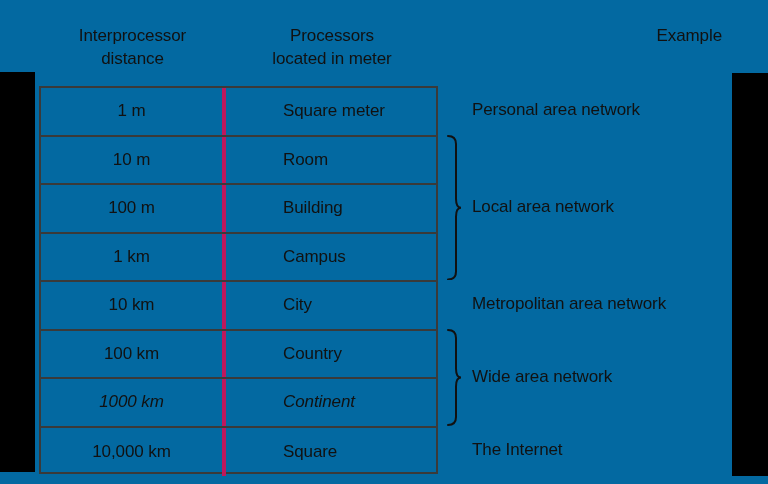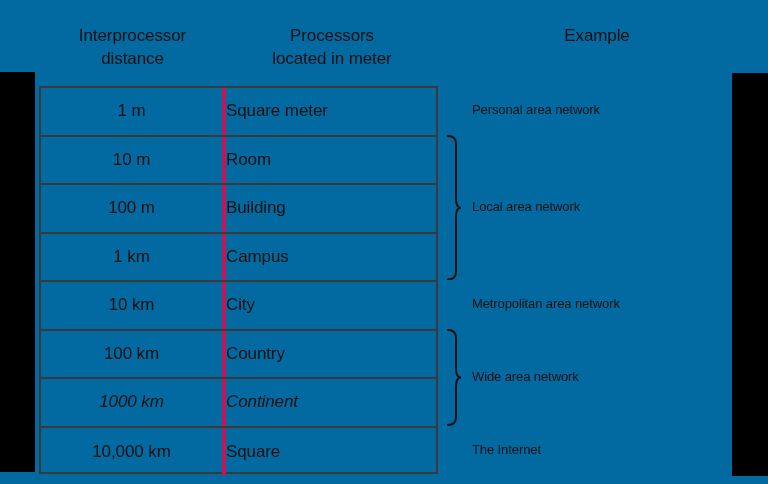--- a/index.html
+++ b/index.html
@@ -37,21 +37,21 @@
   #header-distance {
     left: 39px; top: 24px; width: 187px;
     text-align: center;
   }
   #header-located {
     left: 226px; top: 24px; width: 212px;
     text-align: center;
   }
   #header-example {
     left: 472px; top: 24px; width: 250px;
-    text-align: center;
+    text-align: right;
   }
 
   
   #table {
     position: absolute;
     left: 39px;
     top: 86px;
     width: 399px;
     height: 388px;
     border: 2px solid #3a3a3a;
@@ -83,29 +83,30 @@
   .cell-located {
     position: absolute;
     left: 185px;
     top: 0;
     right: 0;
     height: 100%;
     box-sizing: border-box;
     display: flex;
     align-items: center;
     justify-content: flex-start;
+    padding-left: 57px;
     font-size: 17px;
     letter-spacing: -0.1px;
   }
 
   
   .example-label {
     position: absolute;
     left: 472px;
-    font-size: 13px;
+    font-size: 17px;
     line-height: 20px;
     letter-spacing: -0.1px;
     white-space: nowrap;
     color: #111111;
   }
 
   
   .brace {
     position: absolute;
     left: 446px;

